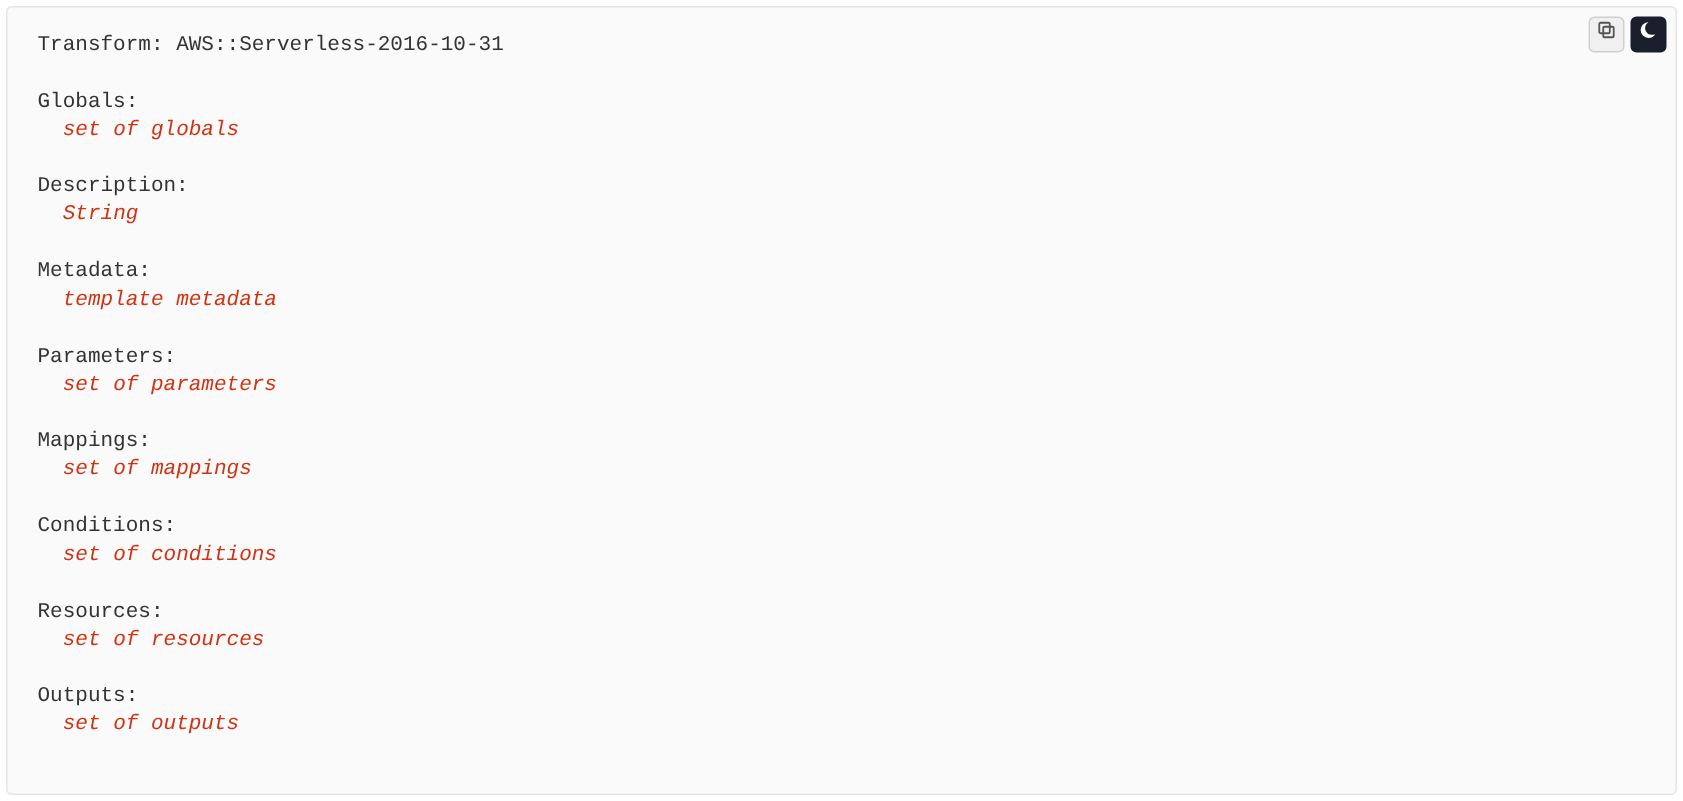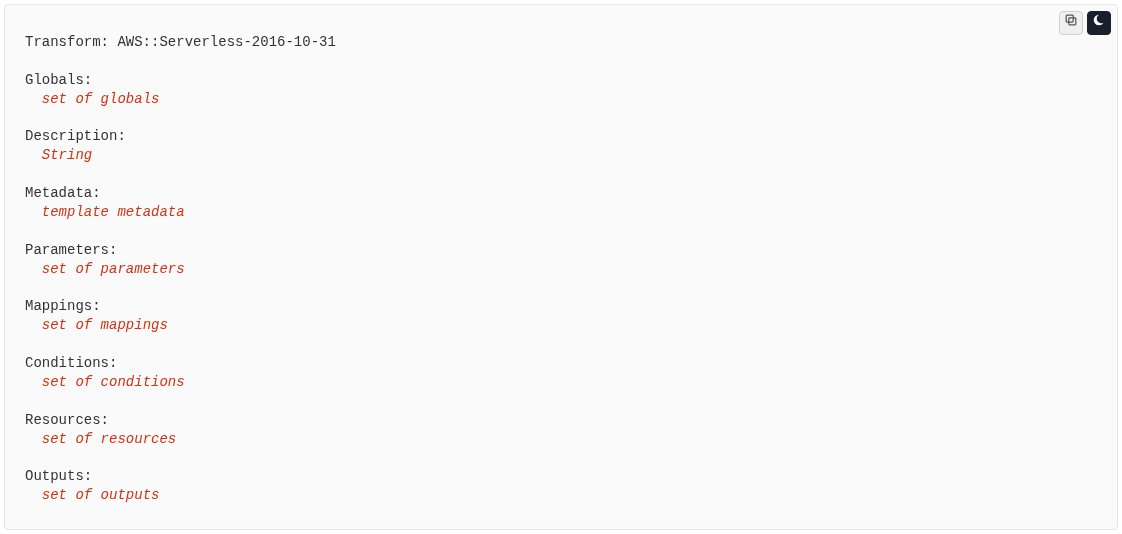--- a/index.html
+++ b/index.html
@@ -10,21 +10,21 @@
       line-height: 1.35;
     }
     .code-block {
       position: relative;
       margin: 4px;
       width: 1114px;
       height: 526px;
       background: #fafafa;
       border: 1px solid #e5e5e5;
       border-radius: 4px;
-      padding: 28px 20px;
+      padding: 16px 20px;
     }
     .toolbar {
       position: absolute;
       top: 6px;
       right: 6px;
       display: flex;
       gap: 4px;
     }
     .icon-btn {
       width: 24px;

